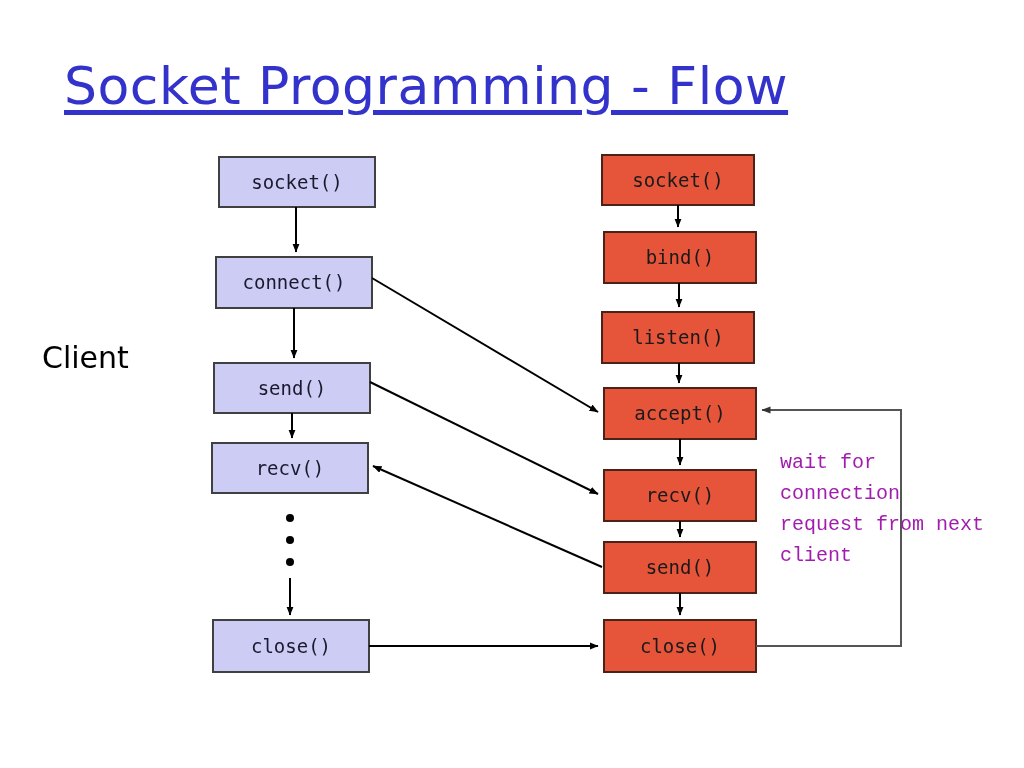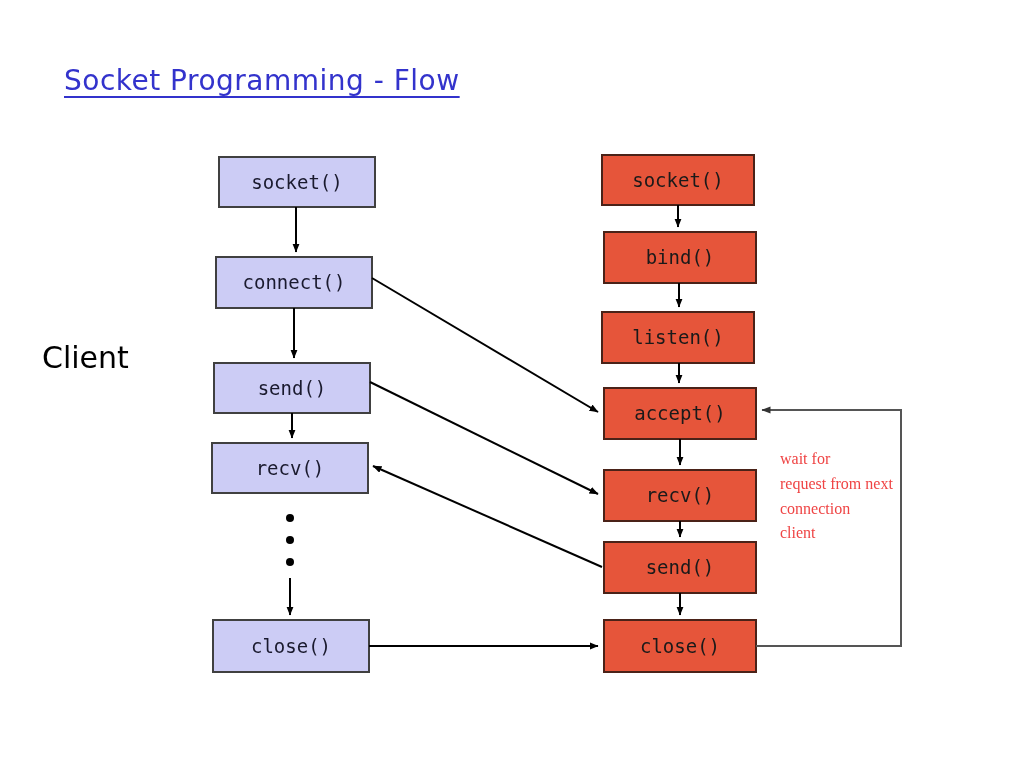--- a/index.html
+++ b/index.html
@@ -17,23 +17,23 @@
   #slide {
     position: absolute;
     left: 0; top: 0;
     width: 1024px;
     height: 768px;
     background: #ffffff;
   }
   .title {
     position: absolute;
     left: 64px;
-    top: 64px;
+    top: 56px;
     font-family: "DejaVu Sans", sans-serif;
-    font-size: 28px;
+    font-size: 52px;
     font-weight: normal;
     color: #3333cc;
     text-decoration: underline;
     text-underline-offset: 6px;
     letter-spacing: 0.5px;
     white-space: nowrap;
   }
   .side-label {
     position: absolute;
     font-family: "DejaVu Sans", sans-serif;
@@ -42,24 +42,24 @@
     white-space: nowrap;
   }
   #client-label { left: 42px; top: 340px; }
   #server-label { left: 834px; top: 340px; }
 
   .note {
     position: absolute;
     left: 780px;
     top: 447px;
     width: 172px;
-    font-family: Liberation Serif, serif;
-    font-size: 16px;
+    font-family: Liberation Mono, monospace;
+    font-size: 20px;
     line-height: 1.55;
-    color: #ef4444;
+    color: #a21caf;
   }
   .note div { white-space: nowrap; }
 
   svg.diagram {
     position: absolute;
     left: 0;
     top: 0;
     width: 1024px;
     height: 768px;
   }
@@ -196,18 +196,18 @@
 
     <line class="flowline" x1="602" y1="567" x2="373" y2="466" marker-end="url(#arrowBlack)"></line>
 
     <line class="flowline" x1="369" y1="646" x2="598" y2="646" marker-end="url(#arrowBlack)"></line>
 
     <path class="loopline" d="M756,646 L901,646 L901,410 L762,410" marker-end="url(#arrowGray)"></path>
   </svg>
 
   <div class="note">
     <div>wait for</div>
+    <div>connection</div>
     <div>request from next</div>
-    <div>connection</div>
     <div>client</div>
   </div>
 
 </div>
 
 </body></html>

